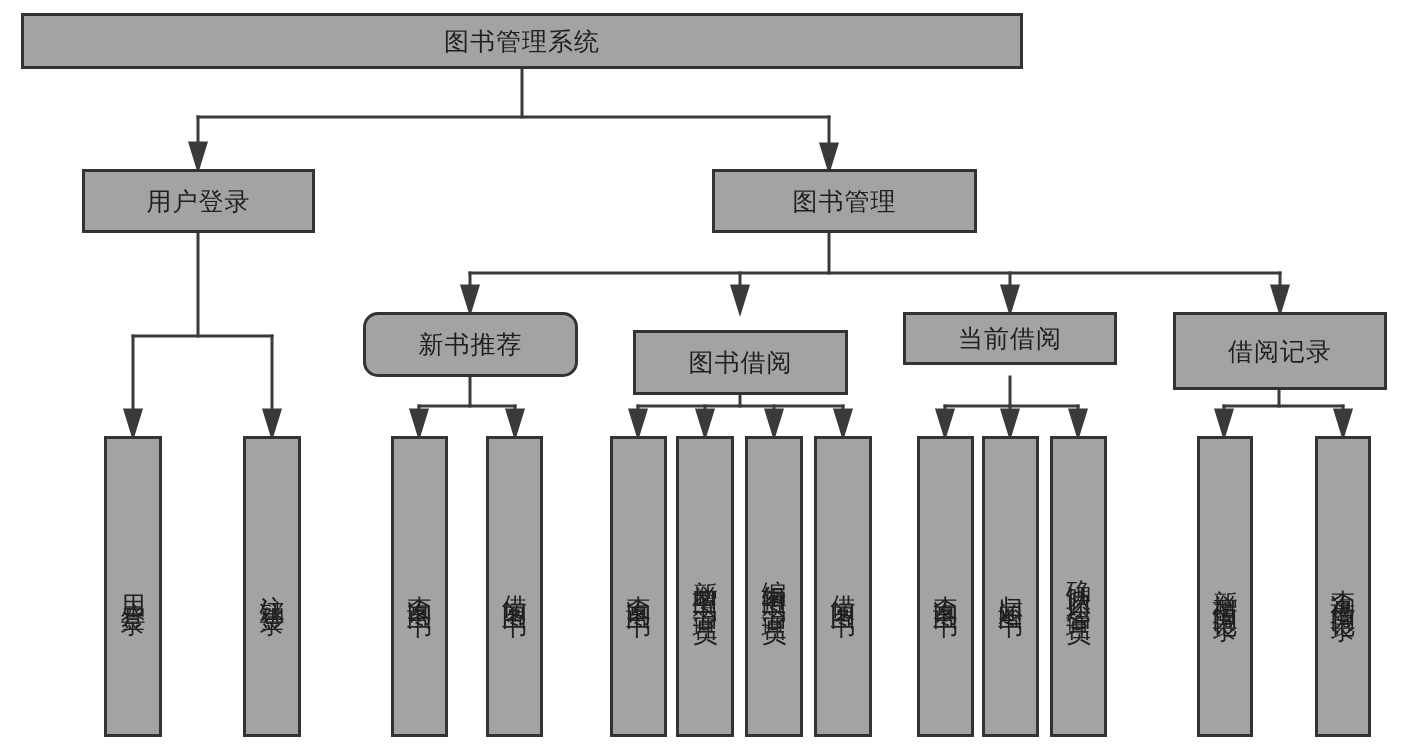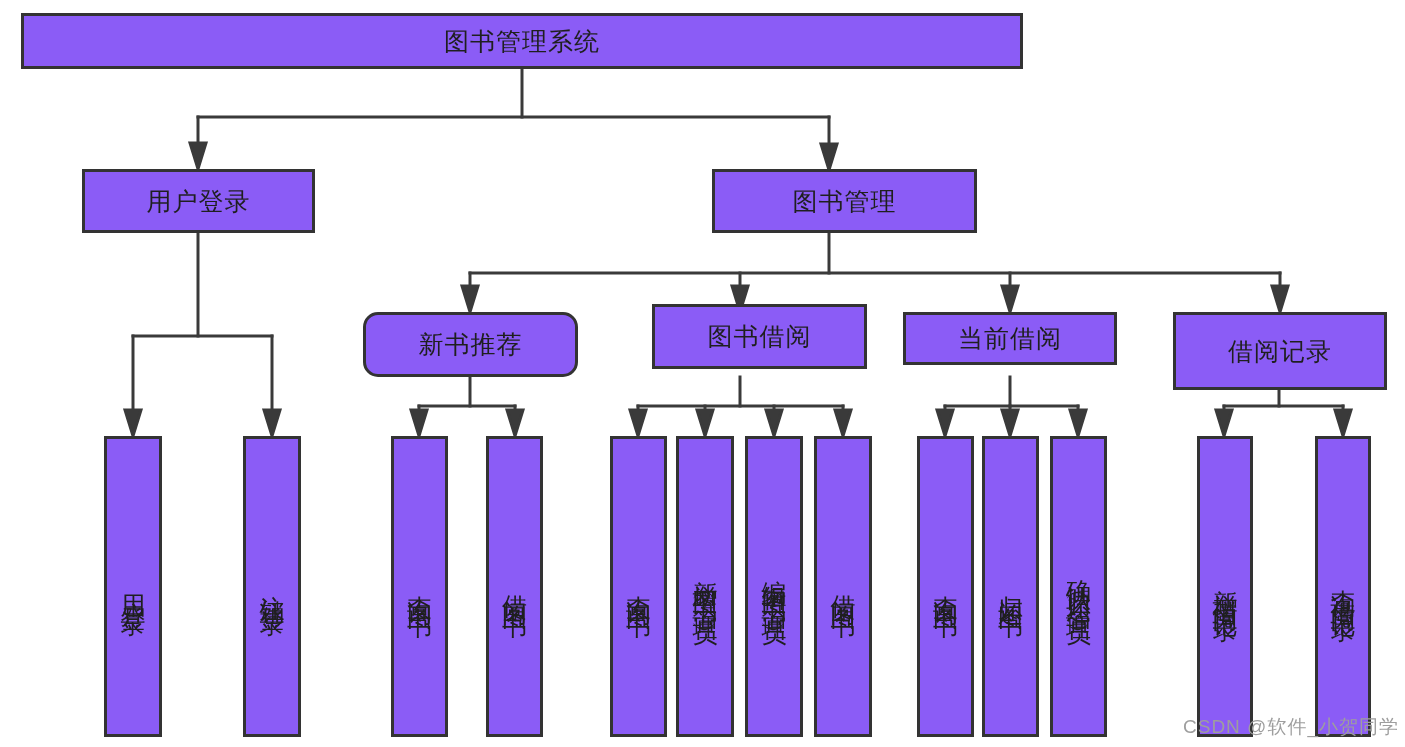--- a/index.html
+++ b/index.html
@@ -2,21 +2,21 @@
 <html><head>
 <meta charset="utf-8">
 <style>
   html,body { margin:0; padding:0; background:#ffffff; }
   .canvas {
     position:relative; width:1405px; height:747px; background:#ffffff;
     font-family:"Liberation Sans","DejaVu Sans",sans-serif; overflow:hidden;
   }
   svg.connectors { position:absolute; left:0; top:0; z-index:1; }
   .box {
-    position:absolute; background:#8b5cf6; border:3px solid #333333;
+    position:absolute; background:#a3a3a3; border:3px solid #333333;
     box-sizing:border-box; display:flex; align-items:center; justify-content:center;
     color:#1f1f1f; z-index:2;
   }
   .box-h { font-size:25px; letter-spacing:1px; white-space:nowrap; }
   .vtext {
     writing-mode:vertical-rl; text-orientation:mixed;
     letter-spacing:6px; line-height:1; font-size:25px;
   }
   .watermark {
     position:absolute; left:1183px; top:714px; z-index:5;
@@ -113,21 +113,21 @@
   <div class="box box-h" style="left:82px; top:169px; width:233px; height:64px;">
     <span>用户登录</span>
   </div>
   <div class="box box-h" style="left:712px; top:169px; width:265px; height:64px;">
     <span>图书管理</span>
   </div>
 
   <div class="box box-h" style="left:363px; top:312px; width:215px; height:65px;border-radius:15px;">
     <span>新书推荐</span>
   </div>
-  <div class="box box-h" style="left:633px; top:304px; width:215px; height:65px;margin-left:19px;">
+  <div class="box box-h" style="left:633px; top:330px; width:215px; height:65px;">
     <span>图书借阅</span>
   </div>
   <div class="box box-h" style="left:903px; top:312px; width:214px; height:53px;">
     <span>当前借阅</span>
   </div>
   <div class="box box-h" style="left:1173px; top:312px; width:214px; height:78px;">
     <span>借阅记录</span>
   </div>
 
   <div class="box" style="left:104px; top:436px; width:58px; height:301px;">
@@ -167,15 +167,14 @@
     <span class="vtext">确认归还（管理员）</span>
   </div>
 
   <div class="box" style="left:1197px; top:436px; width:56px; height:301px;">
     <span class="vtext">新增借阅记录</span>
   </div>
   <div class="box" style="left:1315px; top:436px; width:56px; height:301px;">
     <span class="vtext">查询借阅记录</span>
   </div>
 
-  <div class="watermark">CSDN @软件_小贺同学</div>
 
 </div>
 
 </body></html>

